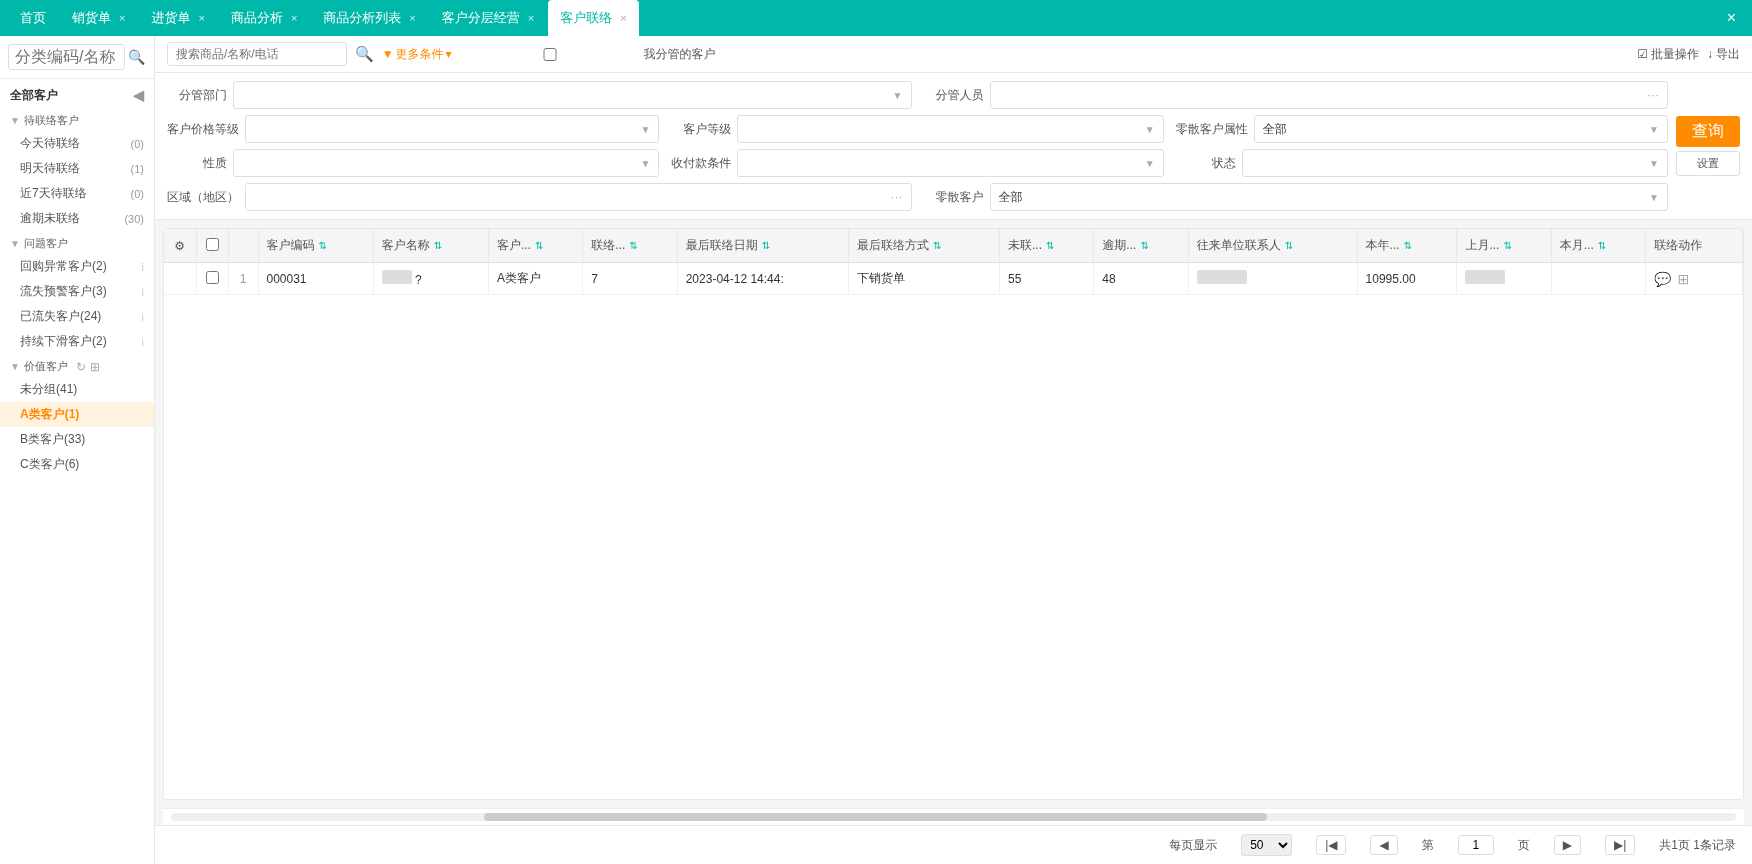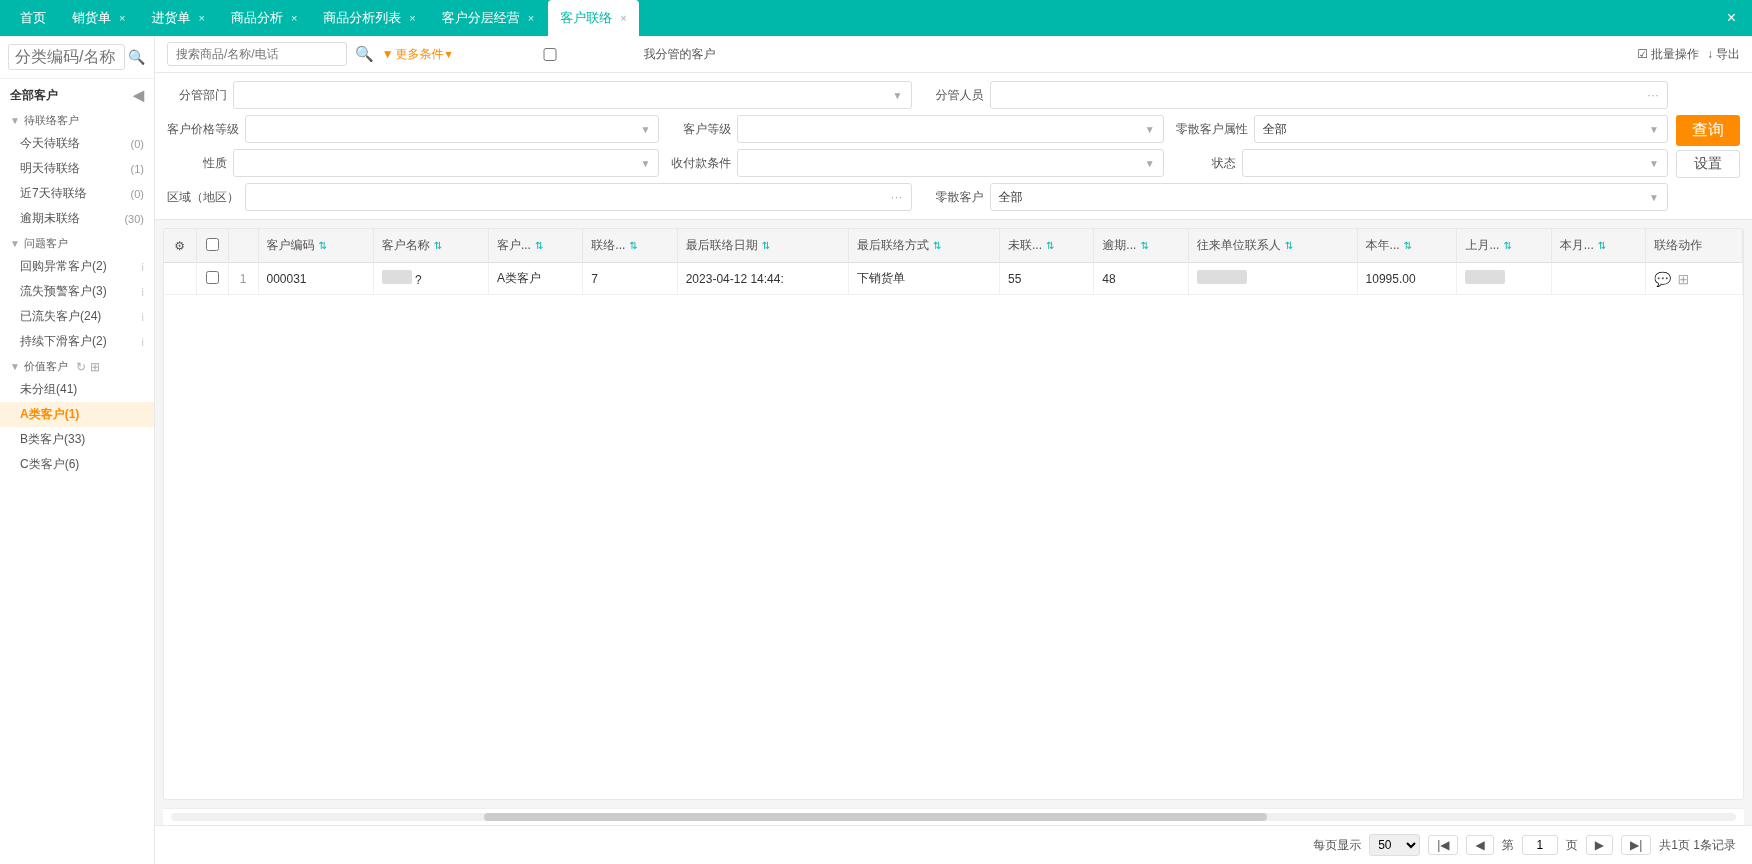--- a/index.html
+++ b/index.html
@@ -267,21 +267,21 @@
       cursor: pointer;
       font-size: 16px;
     }
     .btn-setting {
       background: #fff;
       color: #555;
       border: 1px solid #ddd;
       border-radius: 3px;
       padding: 4px 14px;
       cursor: pointer;
-      font-size: 14px;
+      font-size: 11px;
     }
 
     
     .table-container {
       flex: 1;
       overflow: auto;
       background: #fff;
       margin: 8px;
       border: 1px solid #e8e8e8;
       border-radius: 3px;
@@ -343,21 +343,21 @@
     }
 
     
     .pagination {
       background: #fff;
       border-top: 1px solid #e8e8e8;
       padding: 8px 16px;
       display: flex;
       align-items: center;
       justify-content: flex-end;
-      gap: 8px;
+      gap: 24px;
       font-size: 12px;
       color: #555;
     }
     .pagination select {
       border: 1px solid #ddd;
       border-radius: 3px;
       padding: 2px 4px;
       font-size: 12px;
     }
     .pagination .page-btn {

